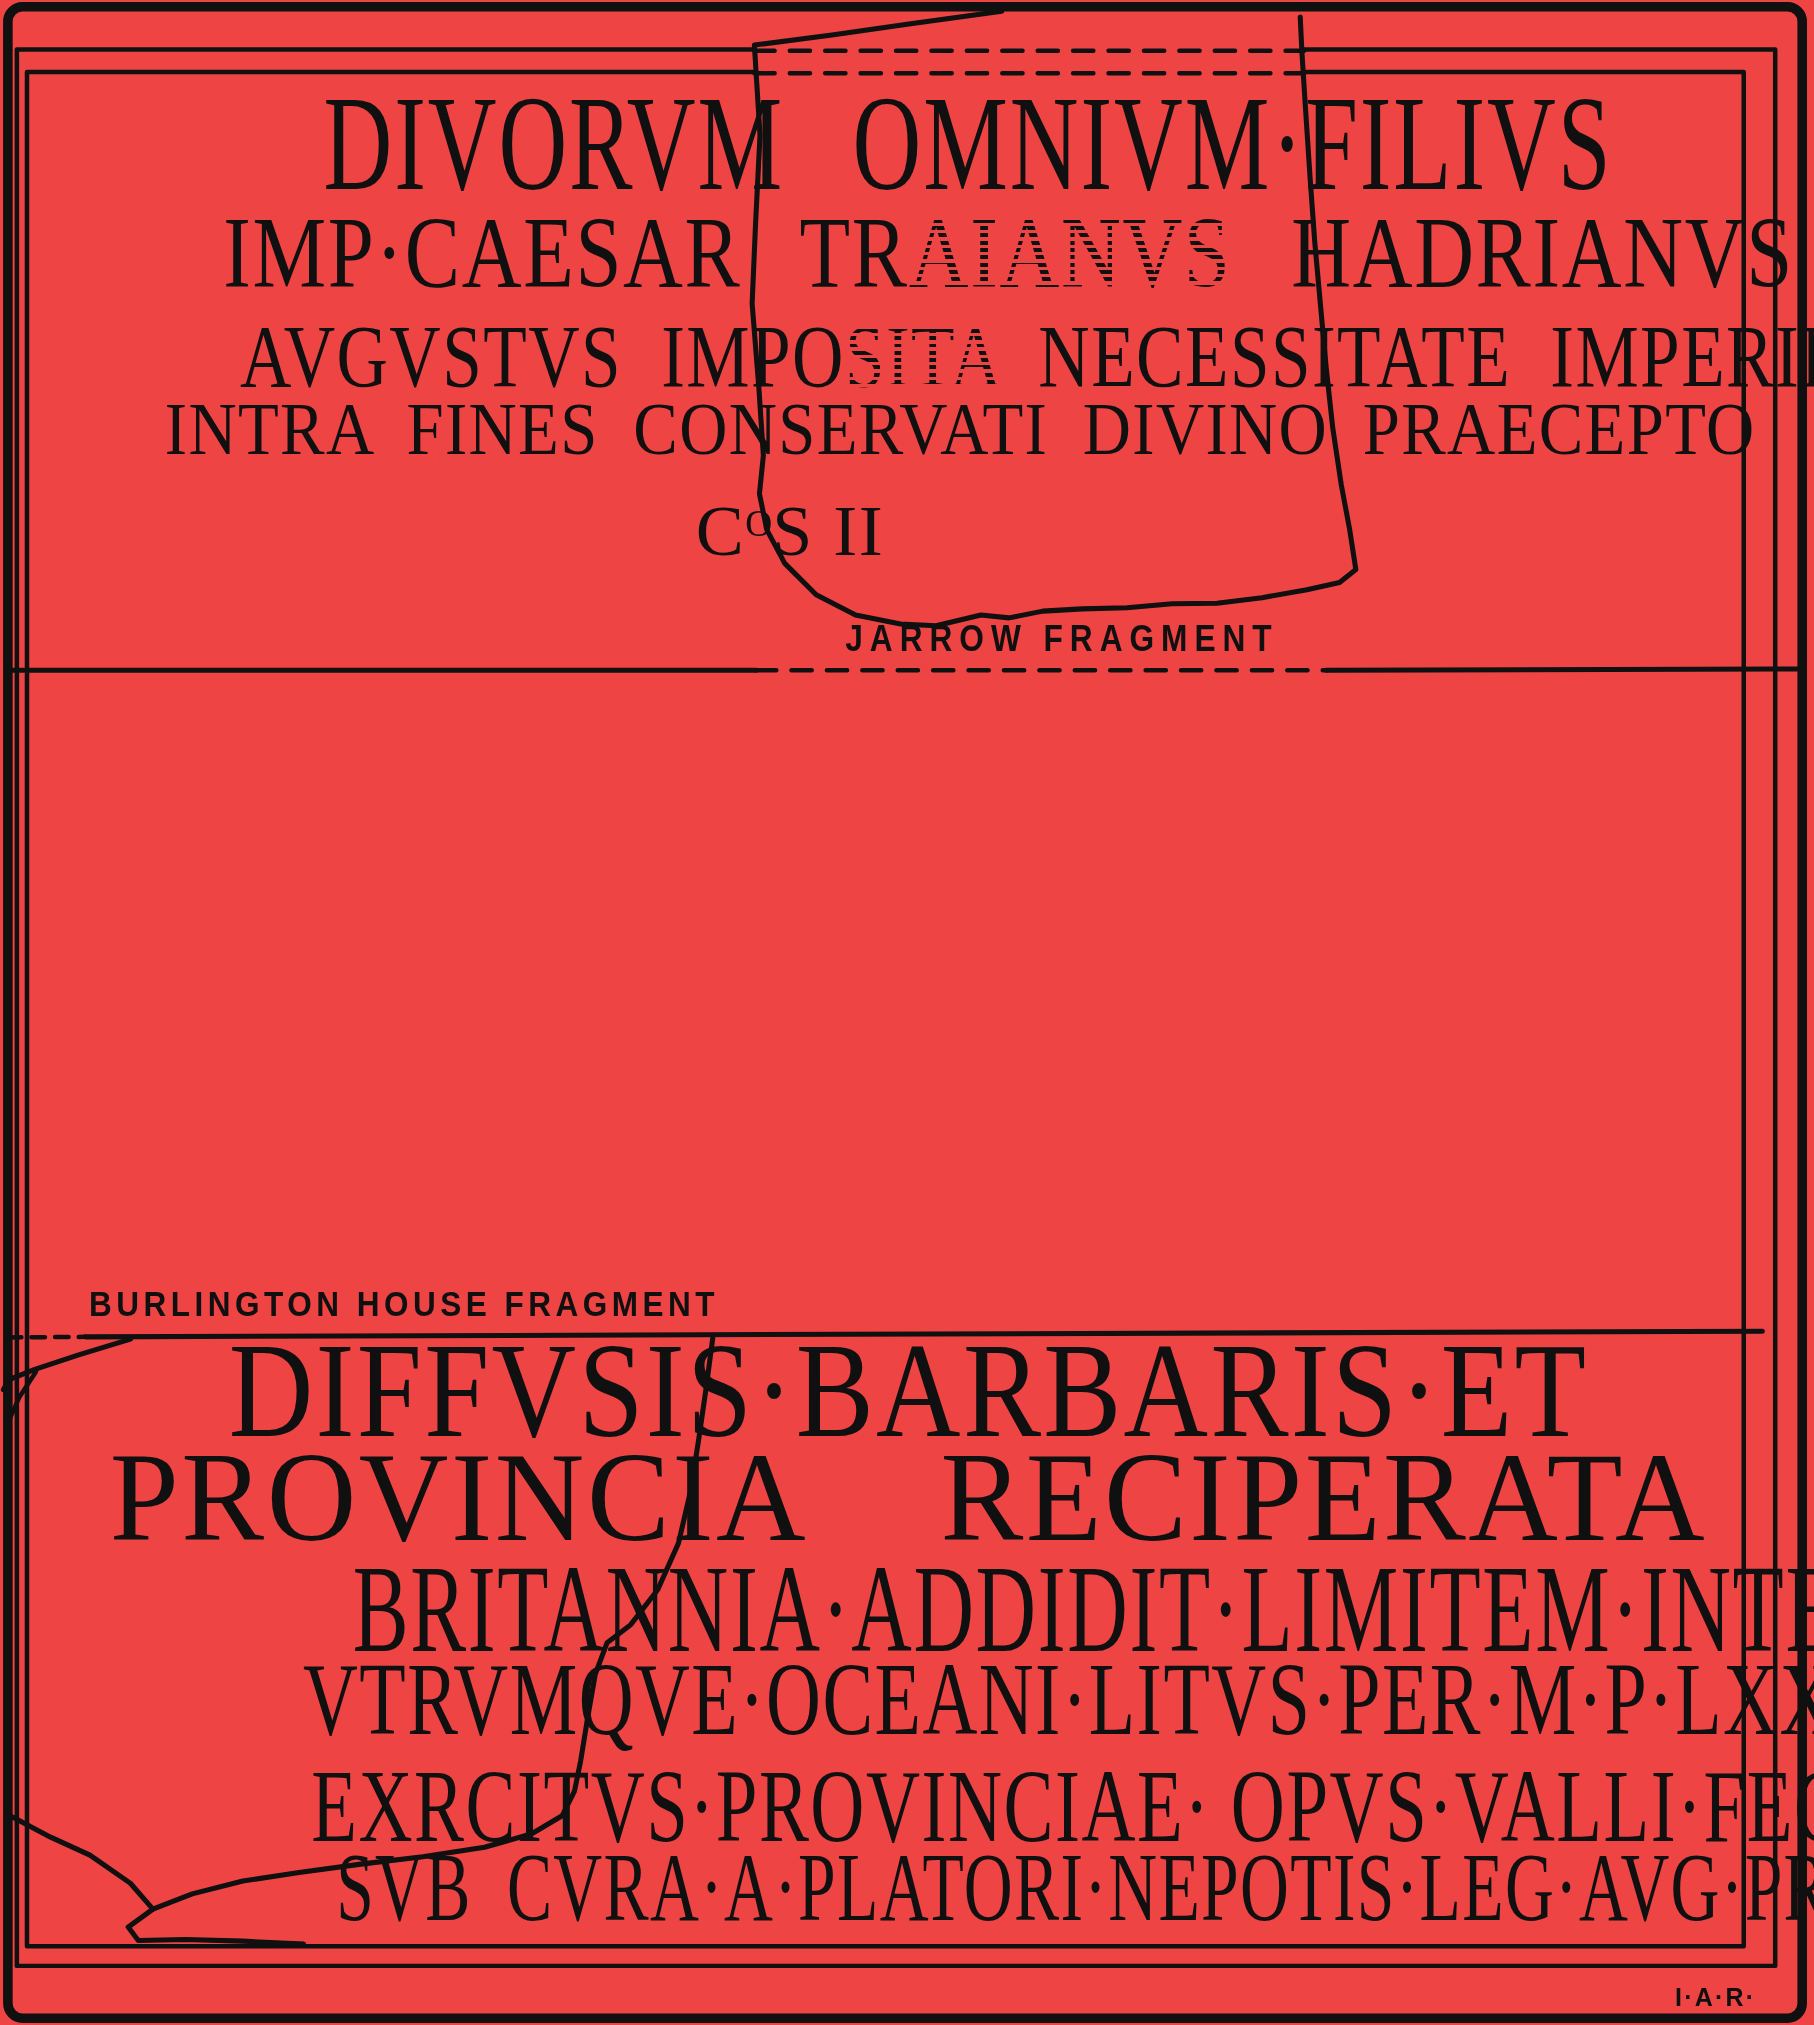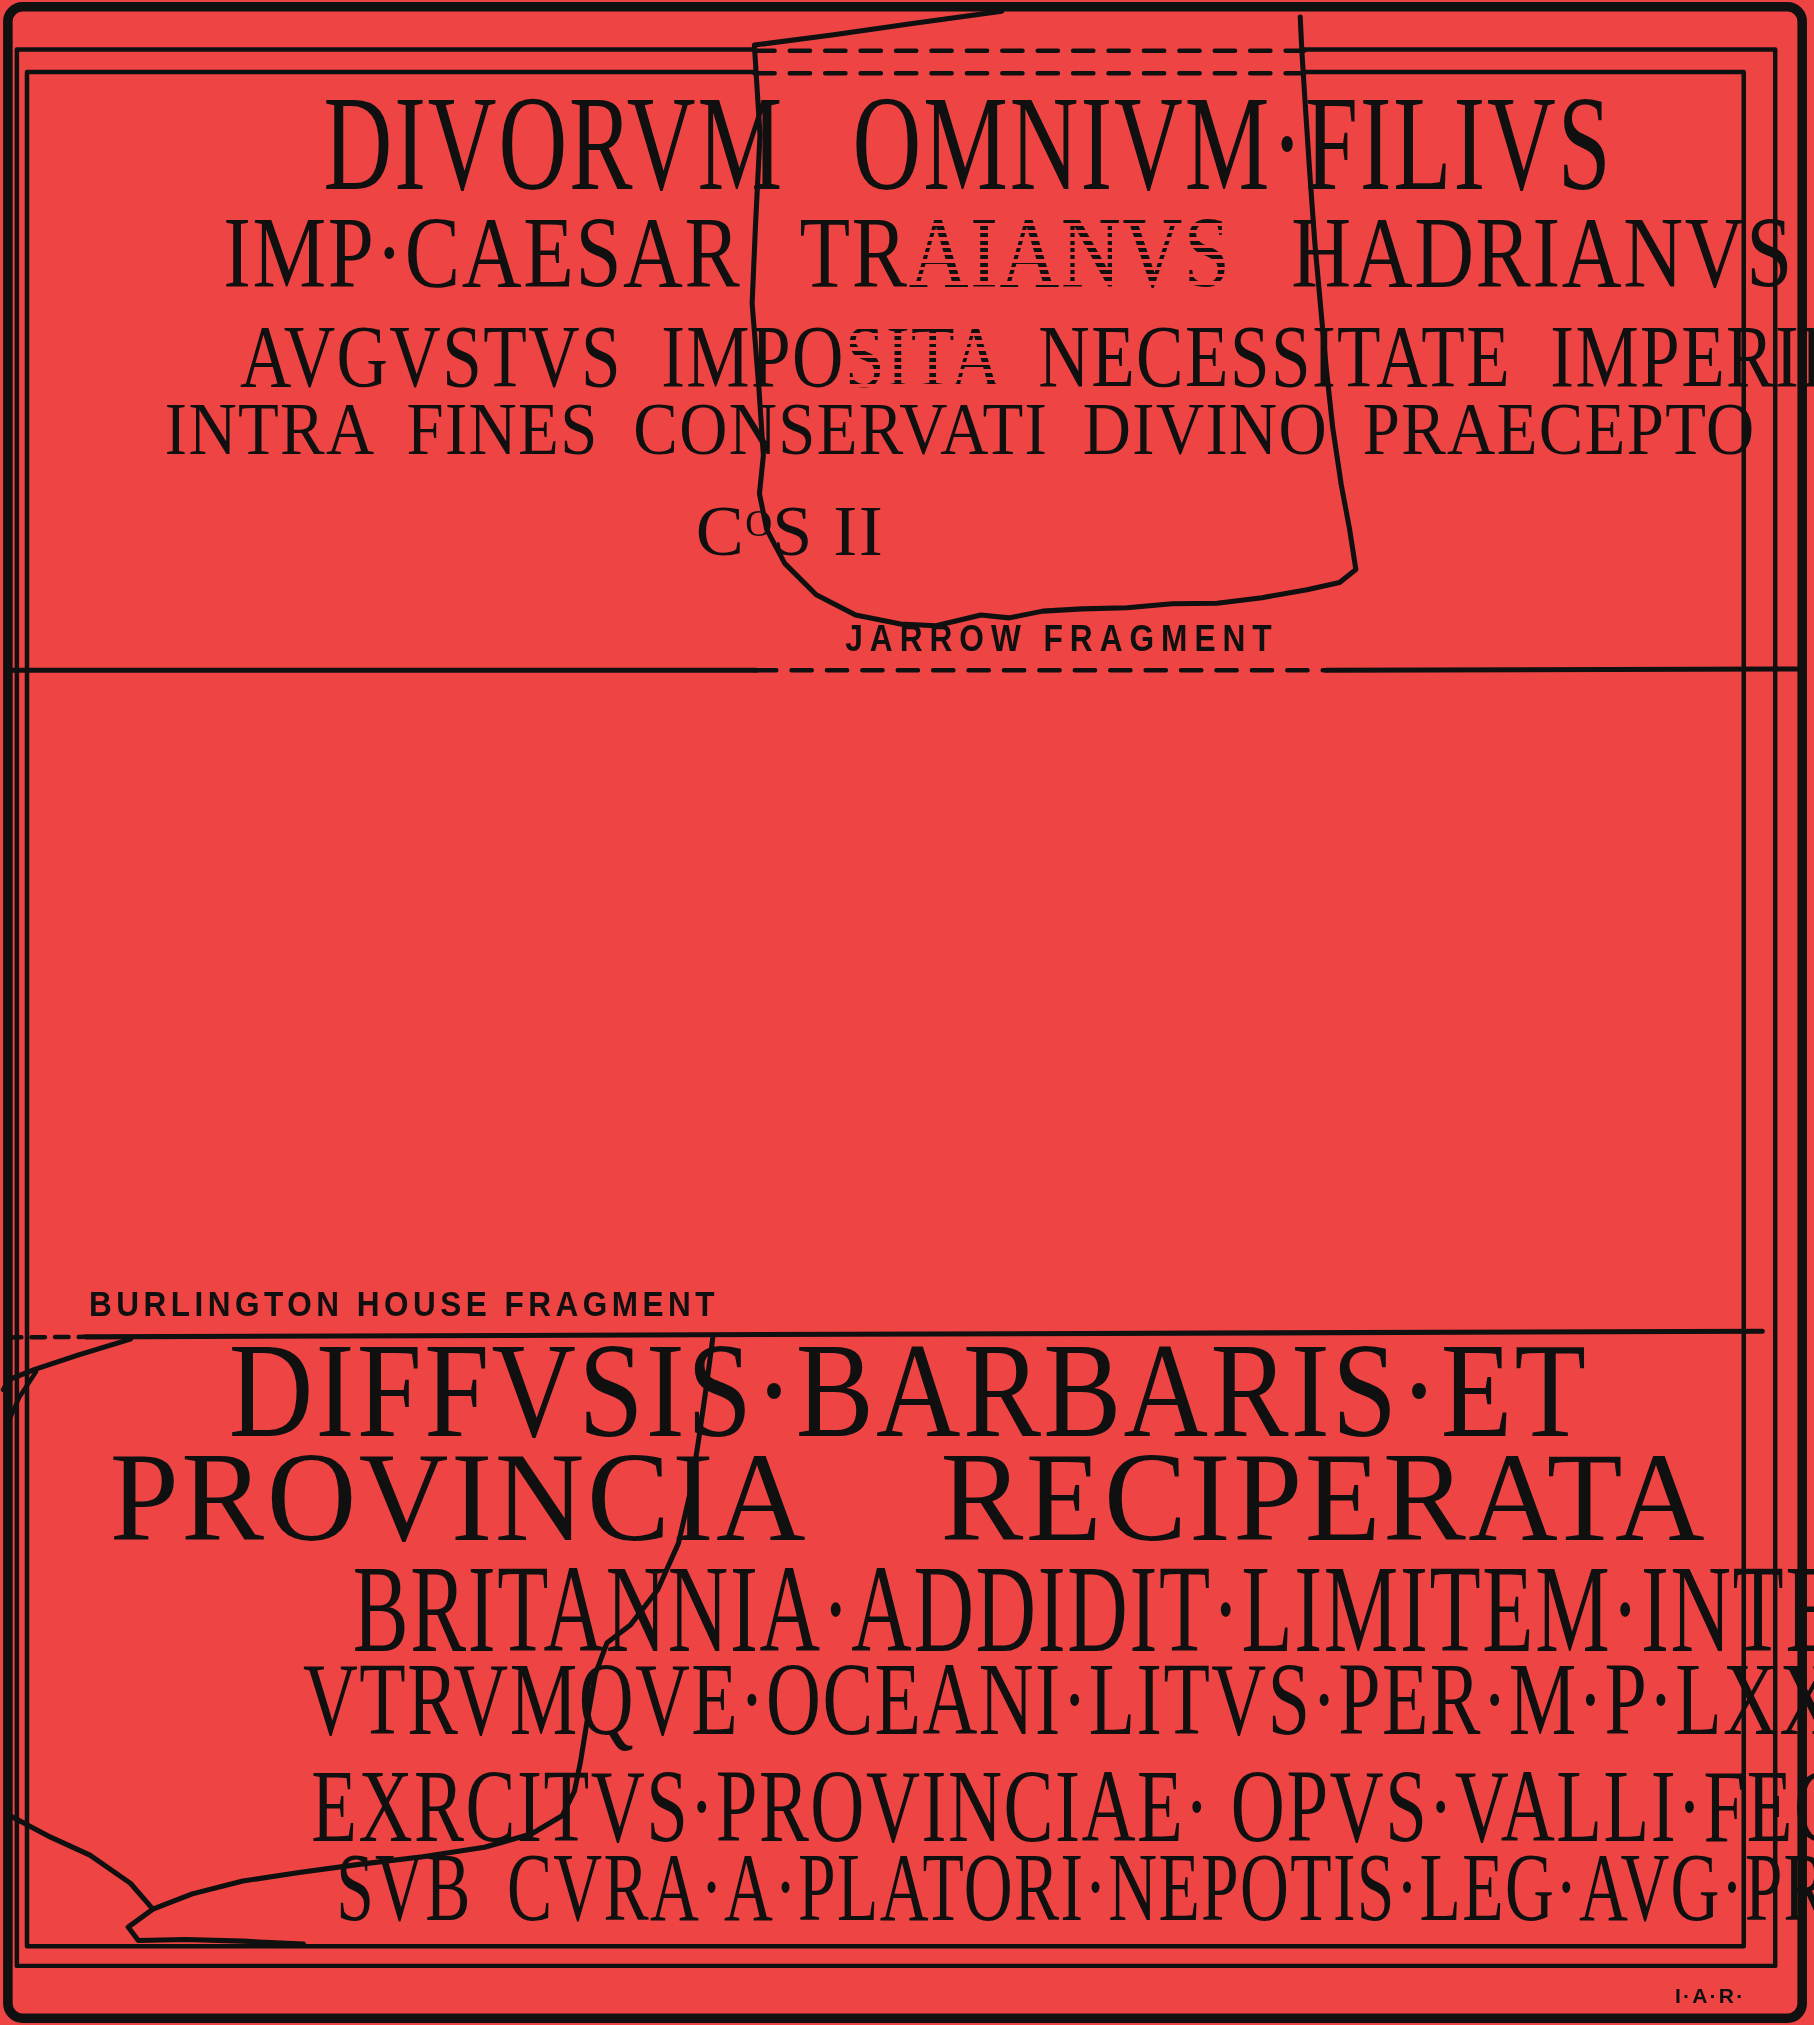--- a/index.html
+++ b/index.html
@@ -37,21 +37,21 @@
       color:transparent;
     }
   }
   .hand-label{
     position:absolute;line-height:1;white-space:nowrap;
     font-family:"Liberation Sans","DejaVu Sans",sans-serif;
     font-weight:700;color:#101010;
   }
   .jarrow-label{left:455px;width:1214px;top:621px;font-size:36px;letter-spacing:7.9px;text-align:center;transform:scaleX(.88)}
   .burl-label{left:89px;top:1286px;font-size:35px;letter-spacing:5px;transform:scaleX(.90);transform-origin:left center}
-  .signature{left:1675px;top:1985px;font-size:21px;letter-spacing:2.2px}
+  .signature{left:1675px;top:1985px;font-size:25px;letter-spacing:2.2px}
 </style>
 </head>
 <body>
 
 <div id="plate">
 
   <svg id="drawing" viewBox="0 0 3227 3602" fill="none" stroke="#101010" stroke-linecap="round" stroke-linejoin="round">
 
     <rect x="14" y="12" width="3192" height="3578" rx="26" stroke-width="17"></rect>
 

